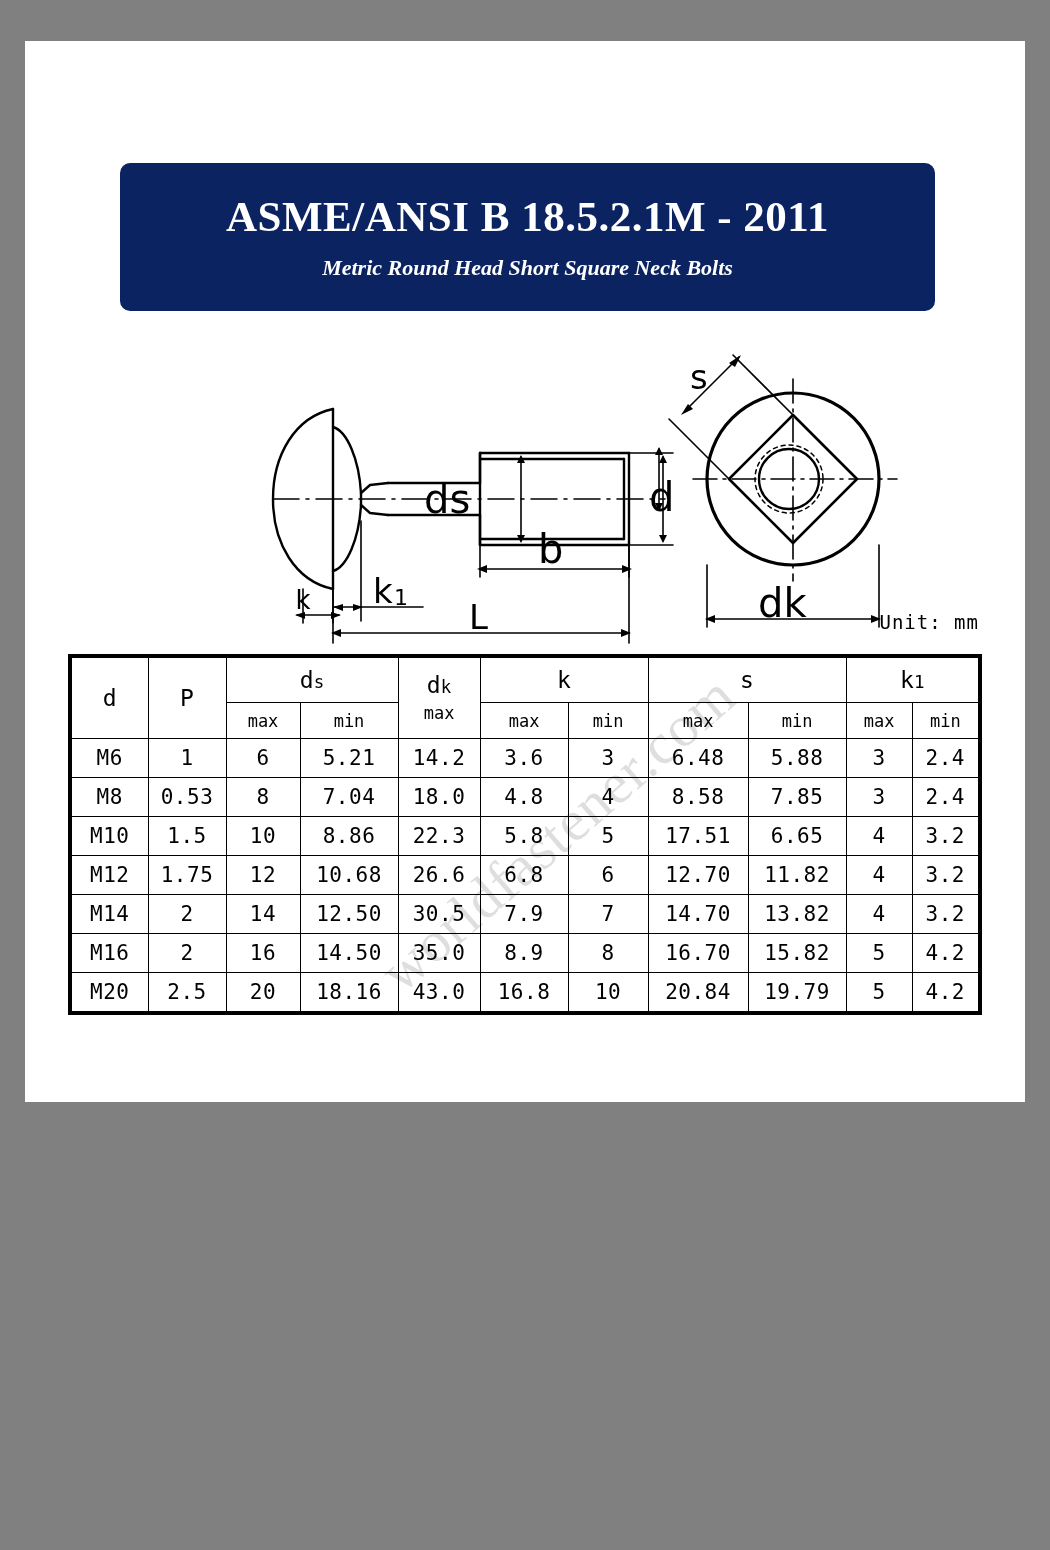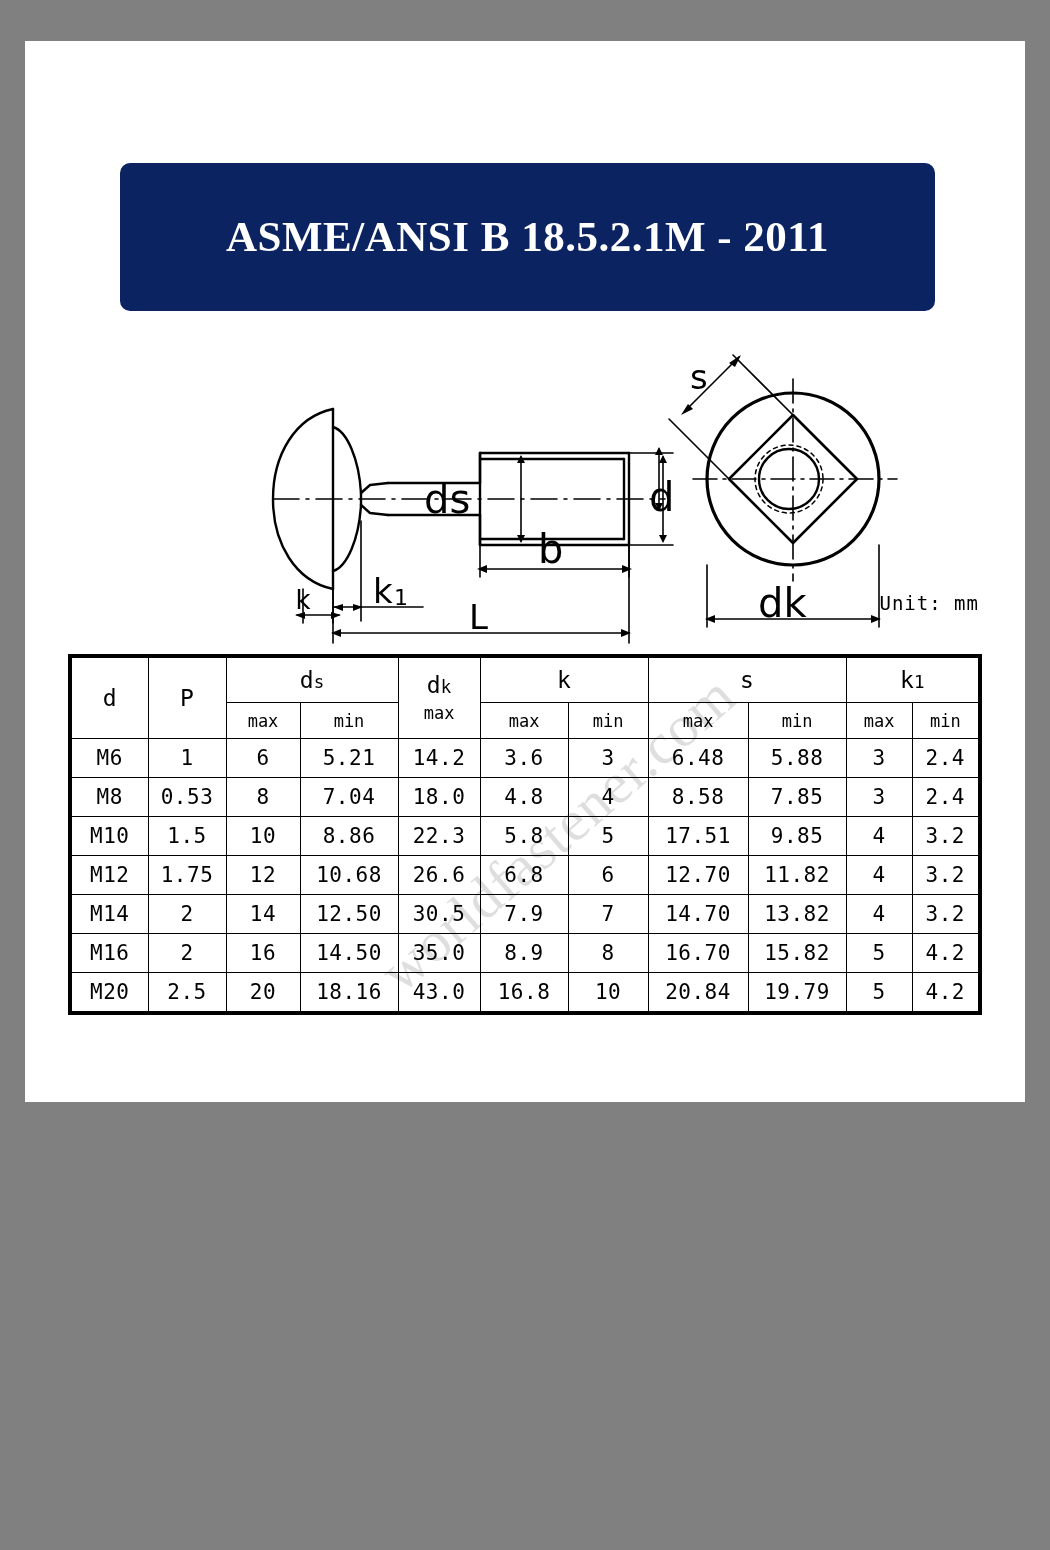--- a/index.html
+++ b/index.html
@@ -63,21 +63,21 @@
     top: 290px;
     width: 1000px;
     height: 330px;
   }
   .drawing svg { display: block; }
 
   
   .unit-label {
     position: absolute;
     right: 46px;
-    top: 551px;
+    top: 570px;
     font-family: "DejaVu Sans Mono", monospace;
     font-size: 19px;
     color: #000000;
     letter-spacing: 1px;
   }
 
   
   .table-wrap {
     position: absolute;
     left: 43px;
@@ -152,20 +152,21 @@
     letter-spacing: 1px;
   }
 </style>
 </head>
 <body>
 
 <div class="page">
 
   <div class="banner">
     <div class="banner-title">ASME/ANSI B 18.5.2.1M - 2011</div>
+    <div class="banner-sub">Metric Round Head Short Square Neck Bolts</div>
   </div>
 
   <div class="drawing">
     <svg width="1000" height="330" viewBox="0 0 1000 330" xmlns="http://www.w3.org/2000/svg">
       <g fill="none" stroke="#000000" stroke-width="2.4" stroke-linejoin="round" stroke-linecap="round">
 
         <g>
           <path d="M 308 78 C 270 86, 248 124, 248 168 C 248 212, 270 250, 308 258"></path>
           <line x1="308" y1="78" x2="308" y2="258"></line>
         </g>
@@ -364,21 +365,21 @@
           </tr>
           <tr>
             <td class="cell">M10</td>
             <td class="cell">1.5</td>
             <td class="cell">10</td>
             <td class="cell">8.86</td>
             <td class="cell">22.3</td>
             <td class="cell">5.8</td>
             <td class="cell">5</td>
             <td class="cell">17.51</td>
-            <td class="cell">9.85</td>
+            <td class="cell">6.65</td>
             <td class="cell">4</td>
             <td class="cell">3.2</td>
           </tr>
           <tr>
             <td class="cell">M12</td>
             <td class="cell">1.75</td>
             <td class="cell">12</td>
             <td class="cell">10.68</td>
             <td class="cell">26.6</td>
             <td class="cell">6.8</td>

